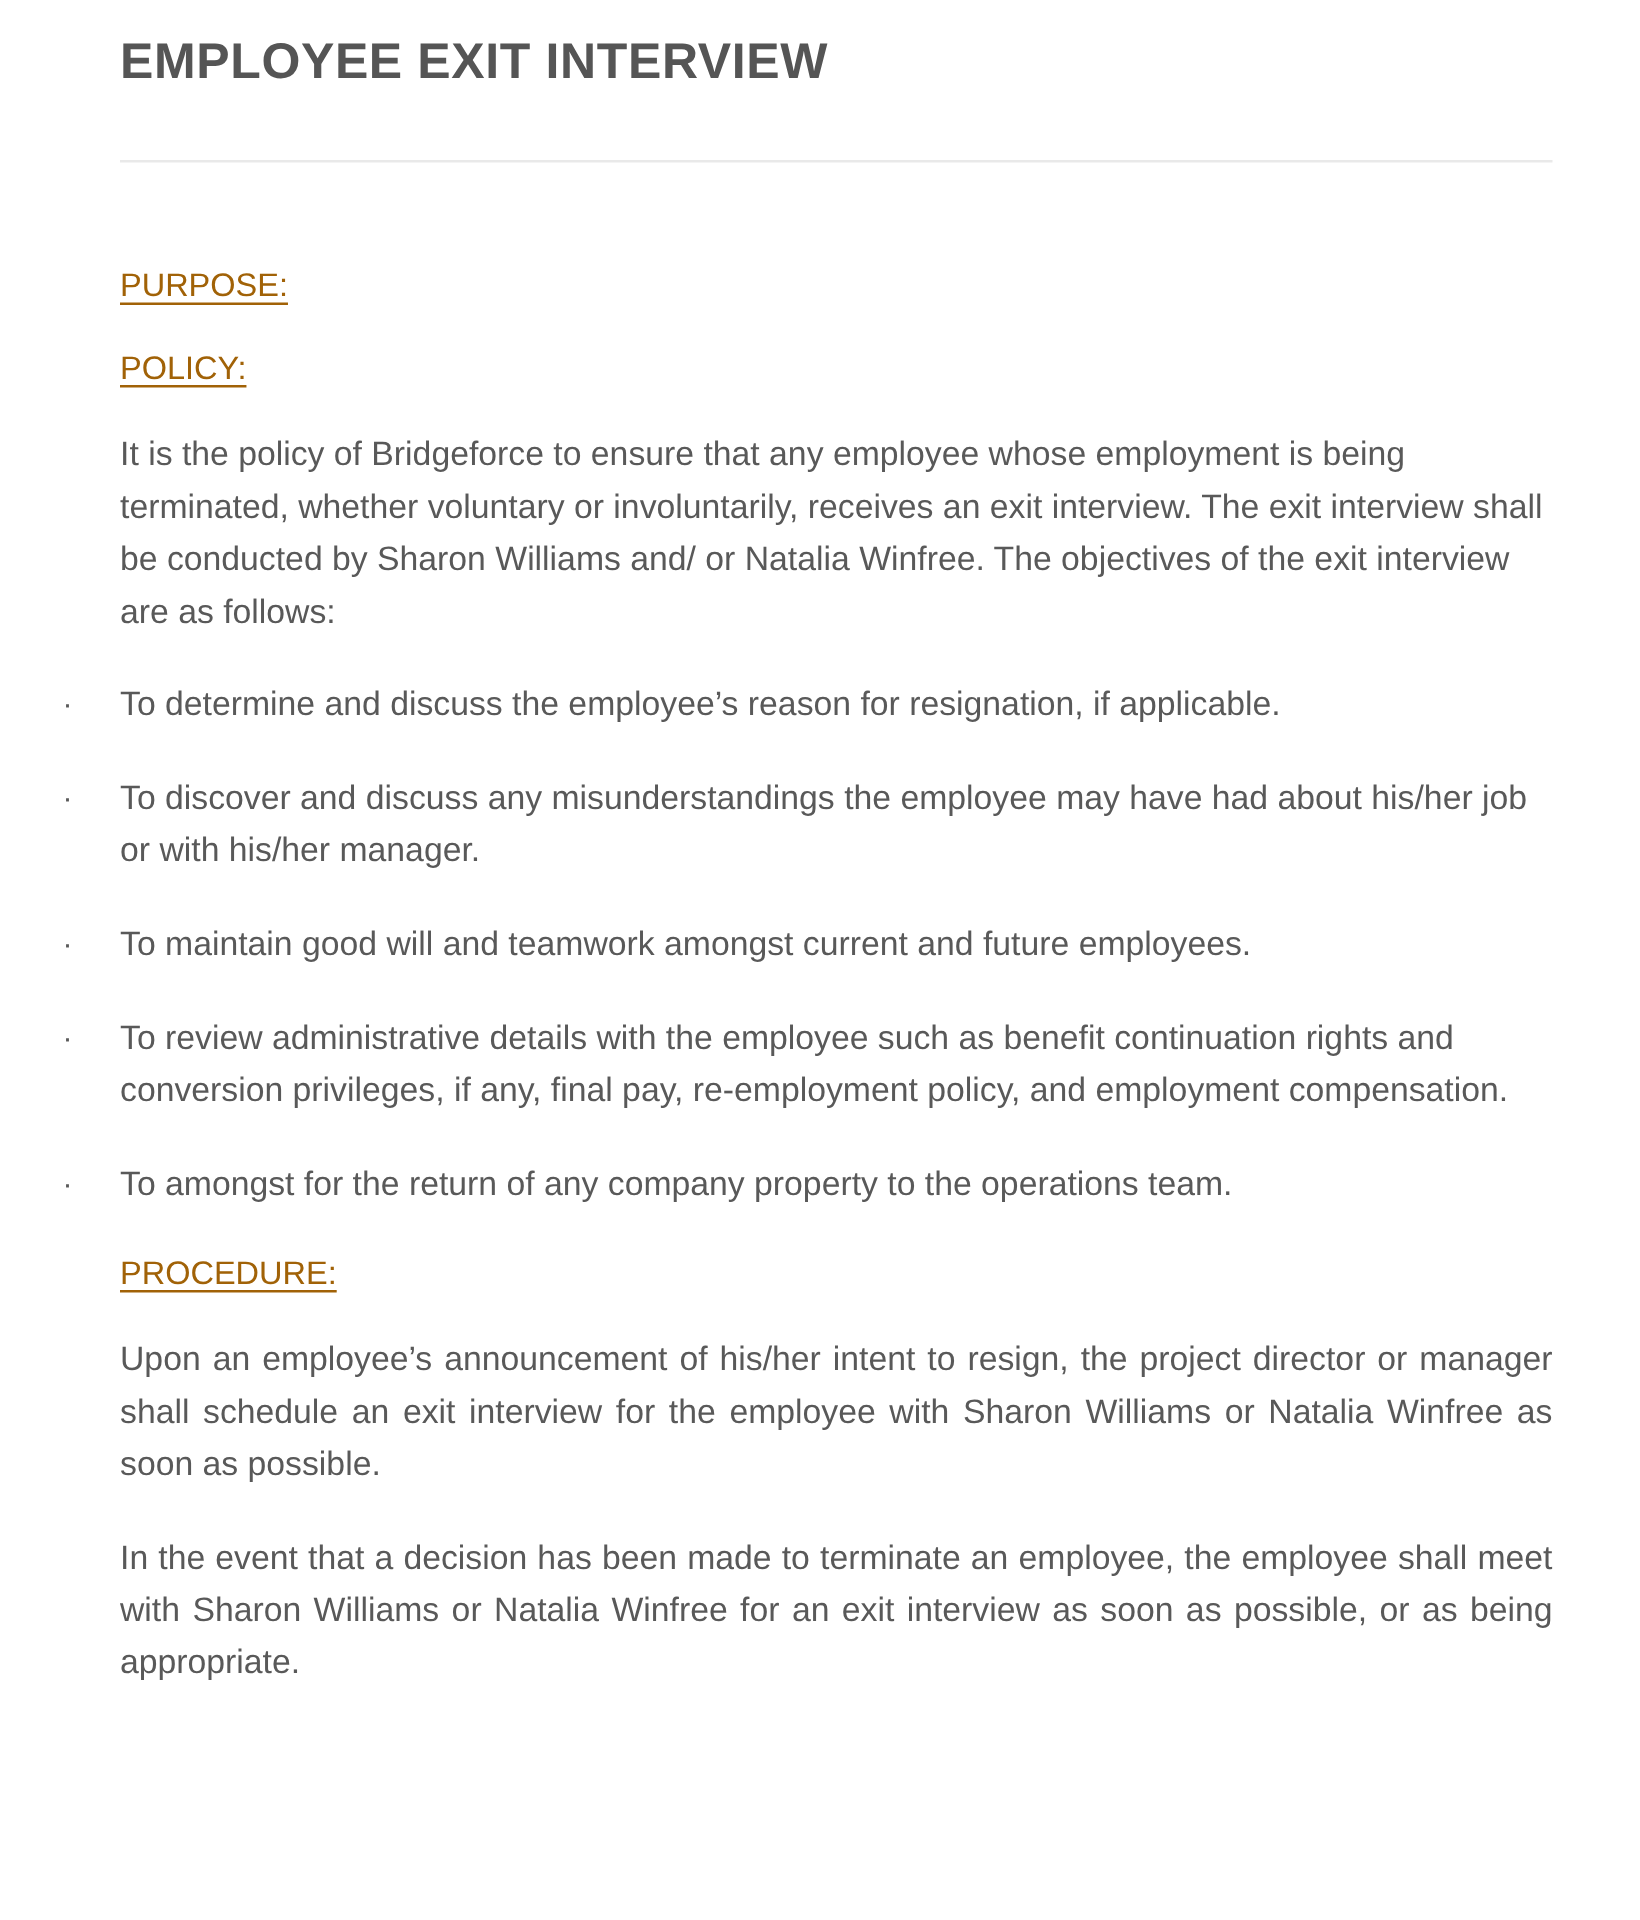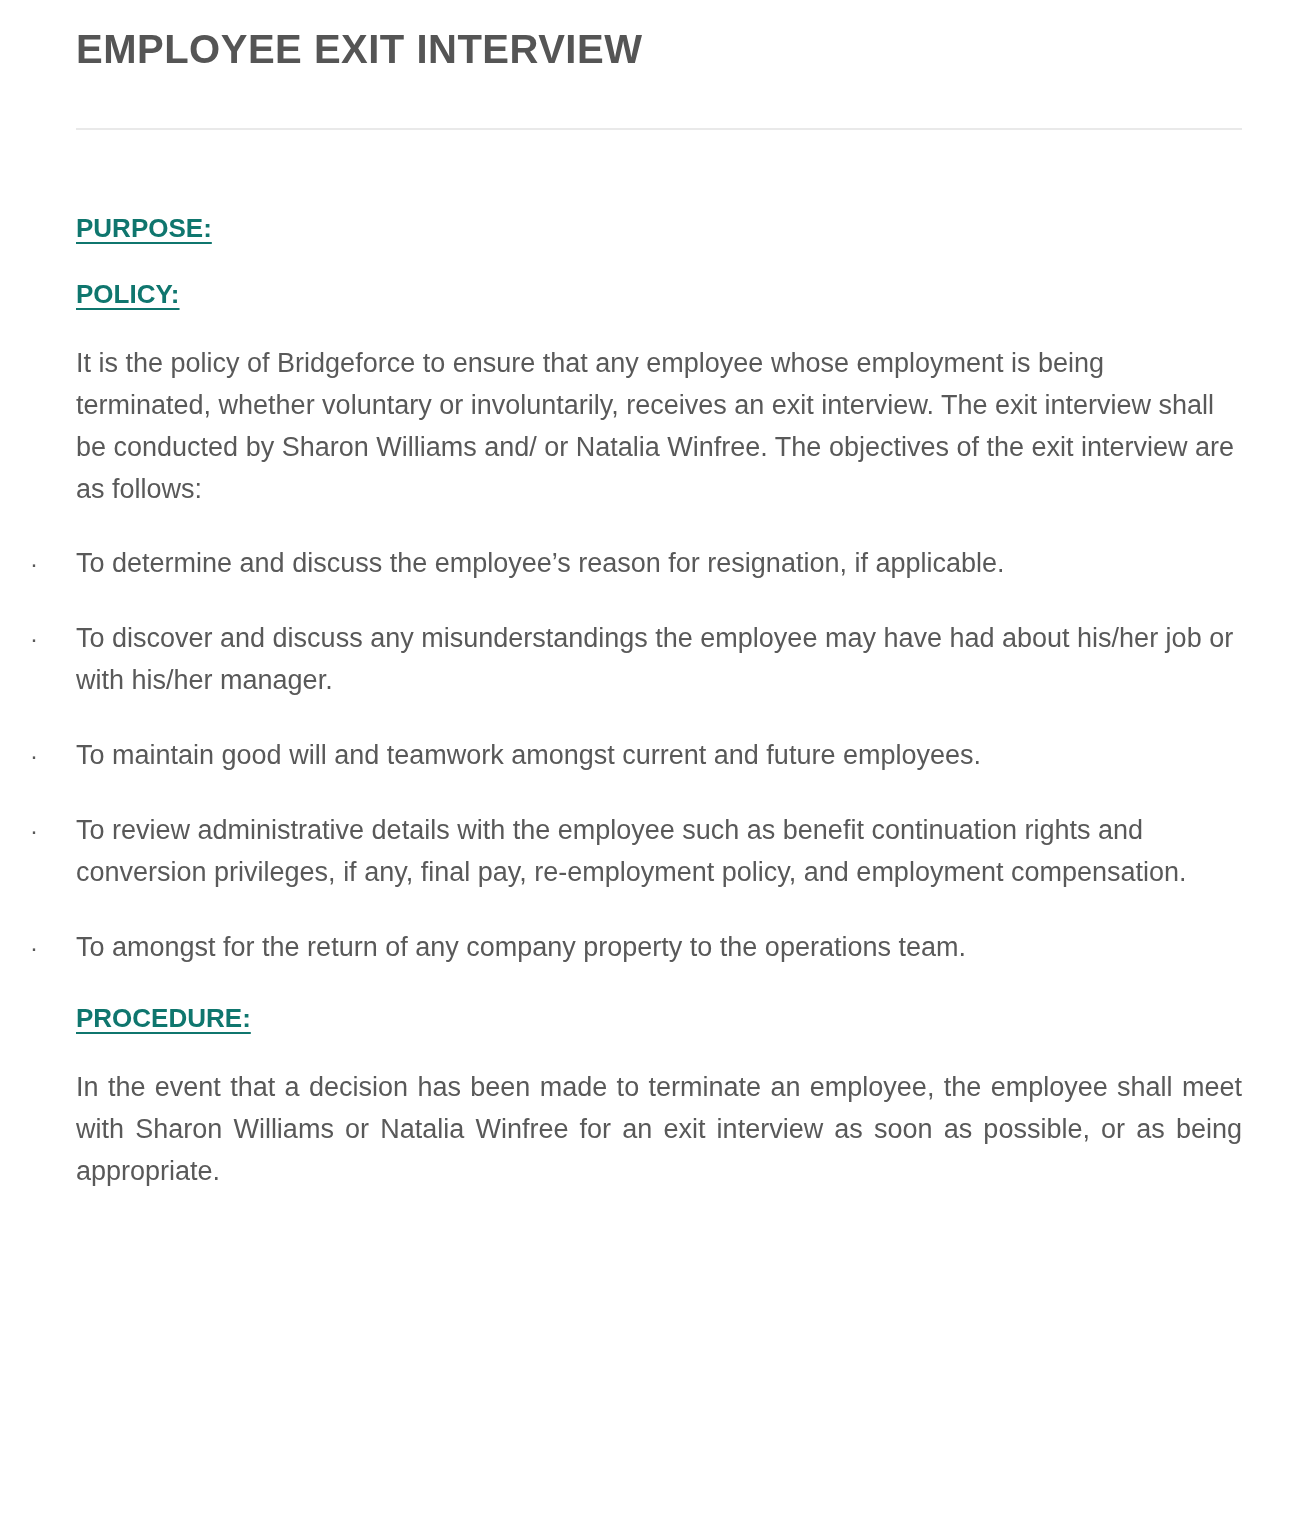--- a/index.html
+++ b/index.html
@@ -11,40 +11,40 @@
     width: 1312px;
     height: 1536px;
     box-sizing: border-box;
     font-family: "Liberation Sans", sans-serif;
     color: #595959;
     overflow: hidden;
   }
   .page {
     box-sizing: border-box;
     width: 1312px;
-    padding: 26px 70px 0 76px;
+    padding: 26px 70px 0 96px;
   }
   .doc-title {
     font-size: 40px;
     line-height: 1.15;
     font-weight: bold;
     color: #555555;
     letter-spacing: 0.5px;
     margin: 0 0 56px 0;
   }
   .divider {
     border: none;
     border-top: 2px solid #e9e9e9;
     margin: 0 0 82px 0;
   }
   .section-heading {
     font-size: 26px;
     line-height: 1.25;
-    font-weight: bold;
-    color: #0f766e;
+    font-weight: normal;
+    color: #a16207;
     margin: 0 0 33px 0;
   }
   .section-heading span {
     text-decoration: underline;
     text-decoration-thickness: 2px;
     text-underline-offset: 5px;
   }
   .para {
     font-size: 27px;
     line-height: 1.55;
@@ -111,16 +111,17 @@
       <span class="bullet-text">To review administrative details with the employee such as benefit continuation rights and conversion privileges, if any, final pay, re-employment policy, and employment compensation.</span>
     </li>
     <li>
       <span class="bullet-marker">·</span>
       <span class="bullet-text">To amongst for the return of any company property to the operations team.</span>
     </li>
   </ul>
 
   <h2 class="section-heading"><span>PROCEDURE:</span></h2>
 
+  <p class="para justify">Upon an employee’s announcement of his/her intent to resign, the project director or manager shall schedule an exit interview for the employee with Sharon Williams or Natalia Winfree as soon as possible.</p>
 
   <p class="para justify">In the event that a decision has been made to terminate an employee, the employee shall meet with Sharon Williams or Natalia Winfree for an exit interview as soon as possible, or as being appropriate.</p>
 
 </div>
 
 </body></html>

